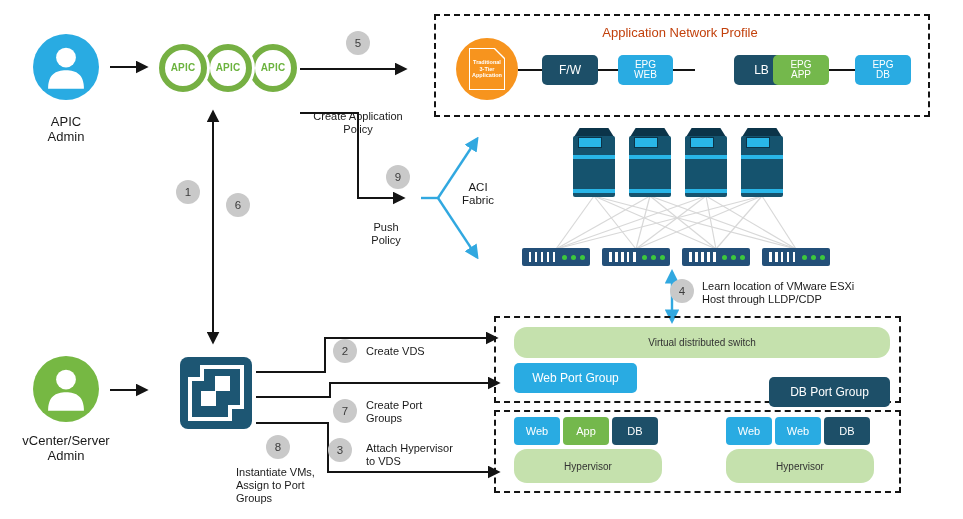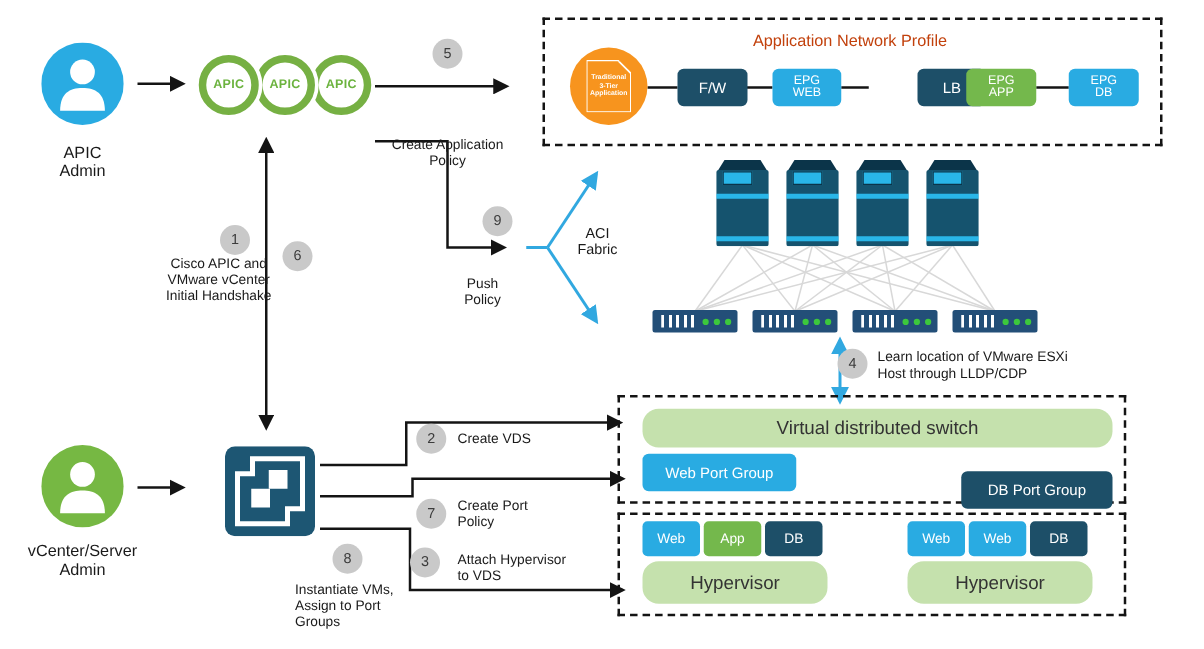--- a/index.html
+++ b/index.html
@@ -22,21 +22,21 @@
   
   .dashed{border:2px dashed #141414;background:transparent;}
 
   
   .chip{height:30px;border-radius:5px;display:flex;align-items:center;justify-content:center;
         color:#fff;font-size:12px;text-align:center;}
   .chip .ml{font-size:10px;line-height:10.5px;white-space:pre-line;}
   .vm{height:28px;border-radius:4px;display:flex;align-items:center;justify-content:center;
       color:#fff;font-size:11px;}
   .bar{background:#c5e1ad;color:#333;display:flex;align-items:center;justify-content:center;
-       font-size:15px;border-radius:13px;}
+       font-size:10px;border-radius:13px;}
 
   .c-blue{background:#29abe2;}
   .c-navy{background:#1d4f68;}
   .c-green{background:#74b84c;}
 
   
   .stepnum{width:24px;height:24px;border-radius:50%;background:#c9c9c9;color:#3c3c3c;
            font-size:11.5px;line-height:24px;text-align:center;}
   .steplabel{font-size:11px;line-height:13px;white-space:pre-line;color:#1a1a1a;}
   .t-center{text-align:center;}
@@ -155,44 +155,41 @@
   <div class="abs apic-node z2" style="left:249px;top:44px;z-index:1;">APIC</div>
 
   <svg class="abs z2" style="left:180px;top:357px;" width="72" height="72" viewBox="0 0 72 72">
     <rect x="0" y="0" width="72" height="72" rx="8" fill="#1d5673"></rect>
     <path d="M10,22 H22 V10 H62 V50 H50 V62 H10 Z" fill="none" stroke="#fff" stroke-width="4"></path>
     <rect x="35" y="19" width="15" height="15" fill="#fff"></rect>
     <rect x="21" y="34" width="15" height="15" fill="#fff"></rect>
   </svg>
 
   <div class="abs stepnum z3" style="left:176px;top:180px;">1</div>
-  <div class="abs steplabel t-center z2" style="left:113px;top:205px;width:124px;">Cisco APIC and
-VMware vCenter
-Initial Handshake</div>
 
   <div class="abs stepnum z3" style="left:226px;top:193px;">6</div>
 
   <div class="abs stepnum z3" style="left:346px;top:31px;">5</div>
   <div class="abs steplabel t-center z2" style="left:296px;top:84px;width:124px;margin-top:26px;">Create Application
 Policy</div>
 
   <div class="abs stepnum z3" style="left:386px;top:165px;">9</div>
   <div class="abs steplabel t-center z2" style="left:355px;top:206px;width:62px;margin-top:15px;">Push
 Policy</div>
 
   <div class="abs stepnum z3" style="left:670px;top:279px;">4</div>
   <div class="abs steplabel z2" style="left:702px;top:280px;">Learn location of VMware ESXi
 Host through LLDP/CDP</div>
 
   <div class="abs stepnum z3" style="left:333px;top:339px;">2</div>
   <div class="abs steplabel z2" style="left:366px;top:345px;">Create VDS</div>
 
   <div class="abs stepnum z3" style="left:333px;top:399px;">7</div>
   <div class="abs steplabel z2" style="left:366px;top:399px;">Create Port
-Policy</div>
+Groups</div>
 
   <div class="abs stepnum z3" style="left:328px;top:438px;">3</div>
   <div class="abs steplabel z2" style="left:366px;top:442px;">Attach Hypervisor
 to VDS</div>
 
   <div class="abs stepnum z3" style="left:266px;top:435px;">8</div>
   <div class="abs steplabel z2" style="left:236px;top:466px;">Instantiate VMs,
 Assign to Port
 Groups</div>
 

